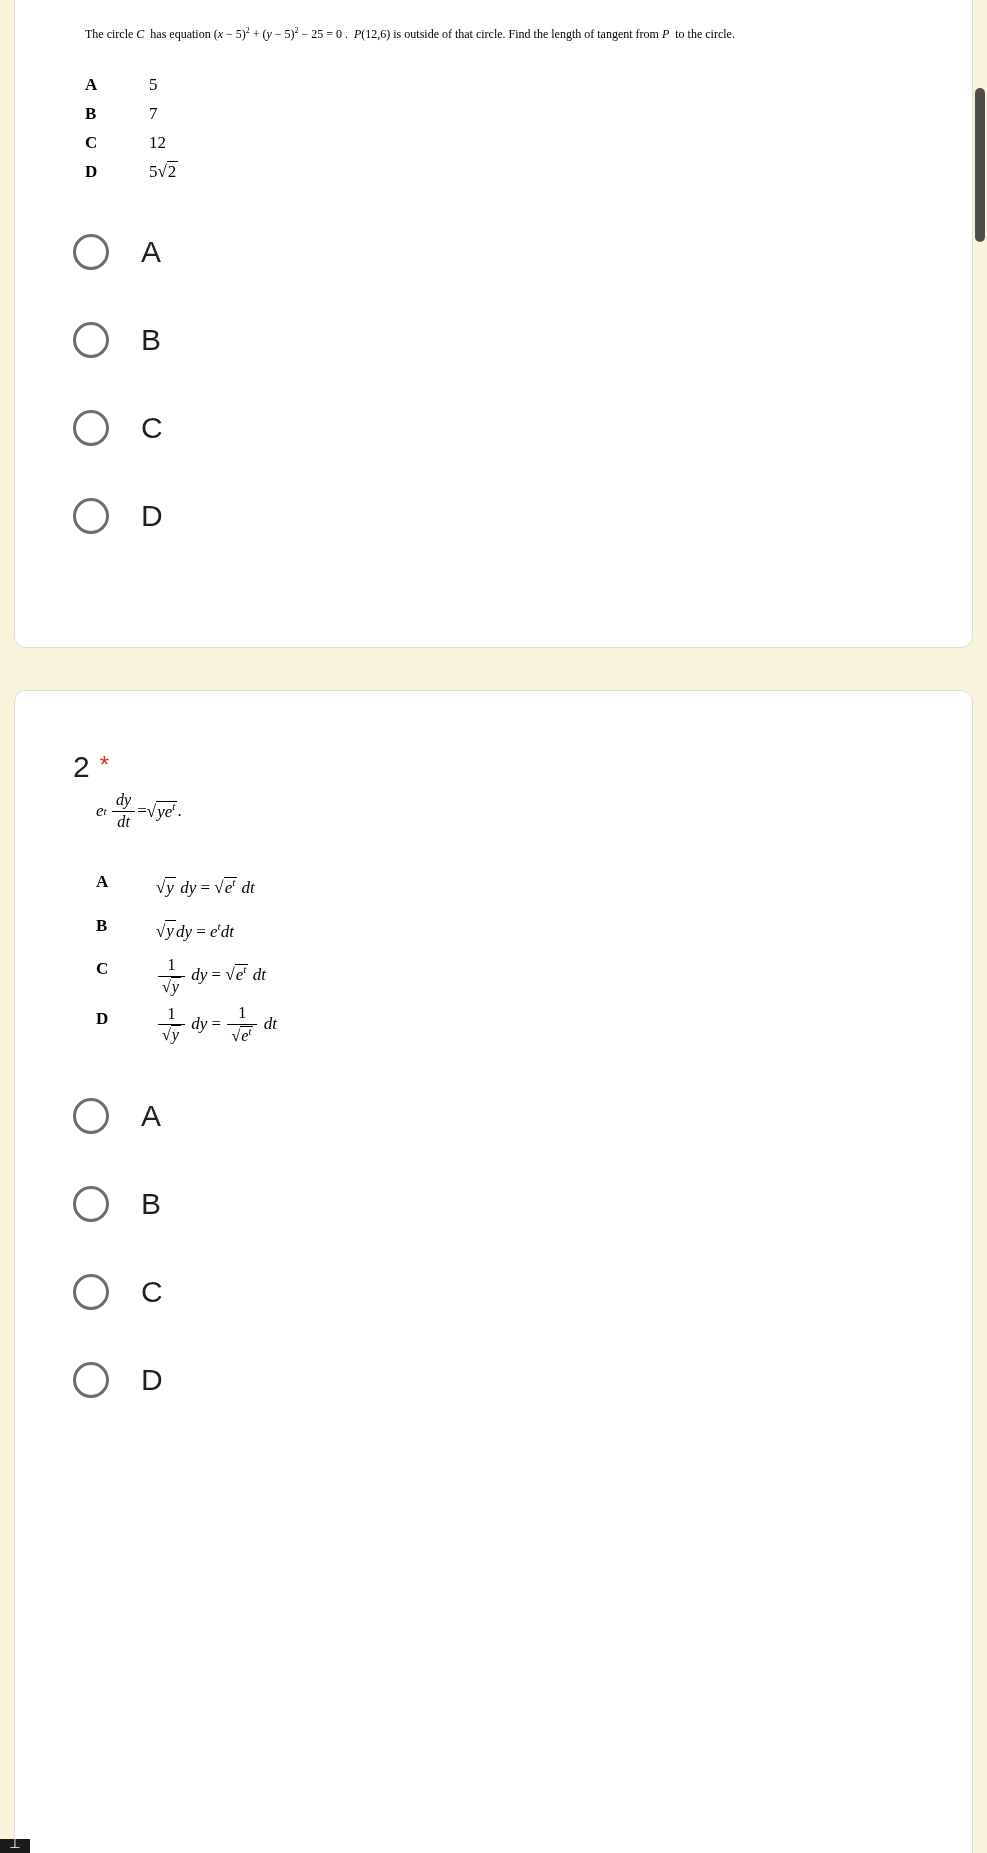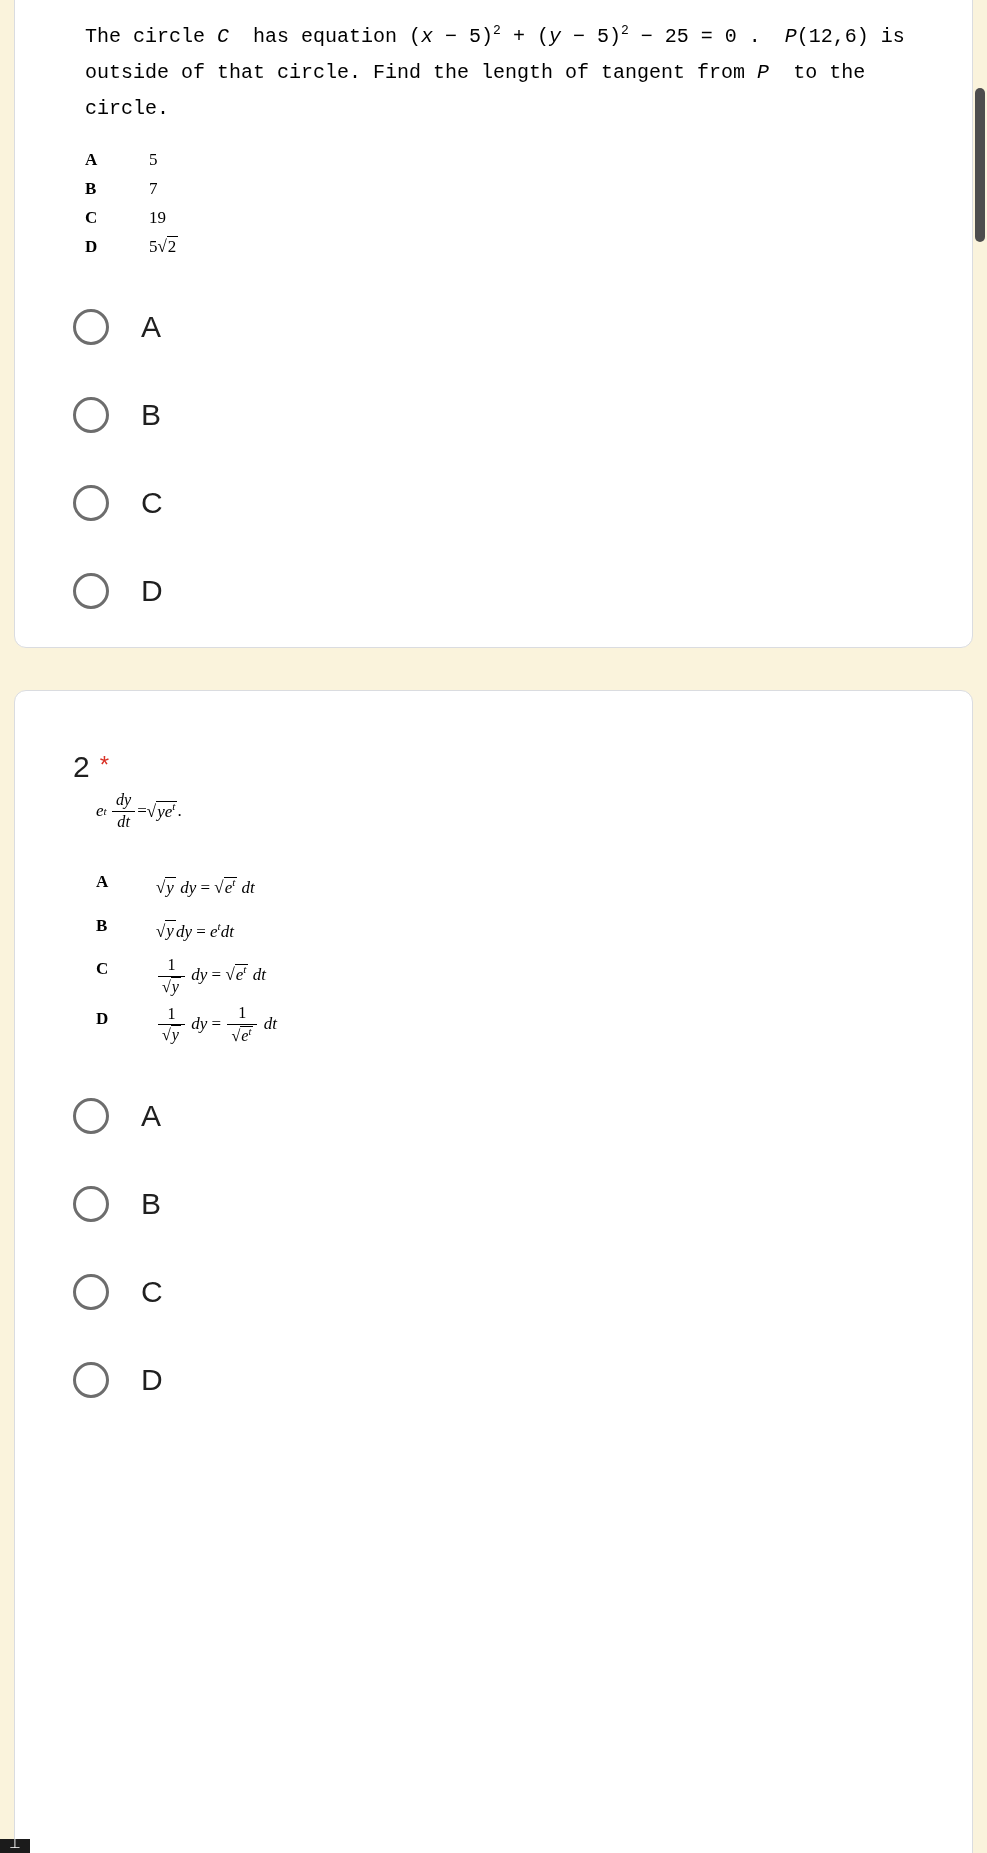--- a/index.html
+++ b/index.html
@@ -16,22 +16,22 @@
     left:14px;
     width:959px;
     background:#ffffff;
     border:1px solid #dadce0;
     border-radius:12px;
   }
   .card1 { top:-40px; height:688px; padding:52px 40px 0 58px; }
   .card2 { top:690px; height:1400px; padding:56px 40px 0 58px; }
 
   .q-text {
-    font-family:Liberation Mono, monospace;
-    font-size:20px;
+    font-family:Liberation Serif, serif;
+    font-size:12px;
     line-height:36px;
     color:#000;
     width:828px;
     margin-left:12px;
   }
   .q2-text {
     margin-left:23px;
     width:810px;
     line-height:30px;
   }
@@ -140,21 +140,21 @@
     <div class="choice-row">
       <span class="choice-label">A</span>
       <span class="choice-value">5</span>
     </div>
     <div class="choice-row">
       <span class="choice-label">B</span>
       <span class="choice-value">7</span>
     </div>
     <div class="choice-row">
       <span class="choice-label">C</span>
-      <span class="choice-value">19</span>
+      <span class="choice-value">12</span>
     </div>
     <div class="choice-row">
       <span class="choice-label">D</span>
       <span class="choice-value">5<span class="sq">√<span class="ov">2</span></span></span>
     </div>
   </div>
 
   <div class="radio-group1">
     <div class="radio-row">
       <span class="radio-circle"></span>

